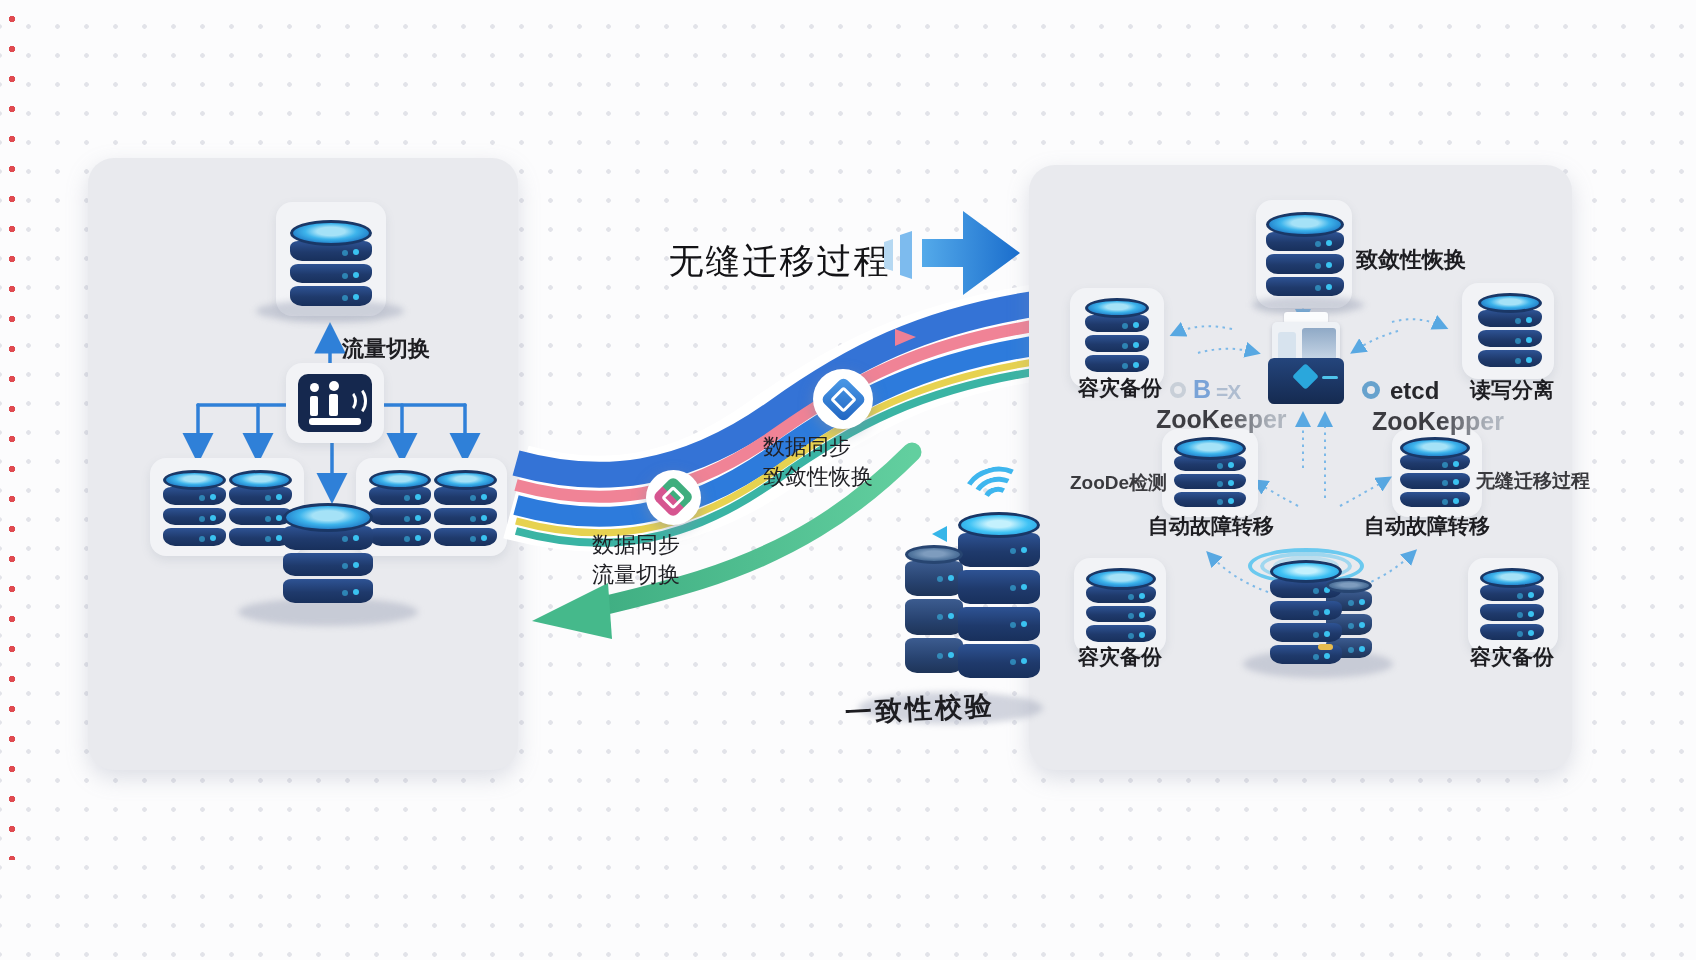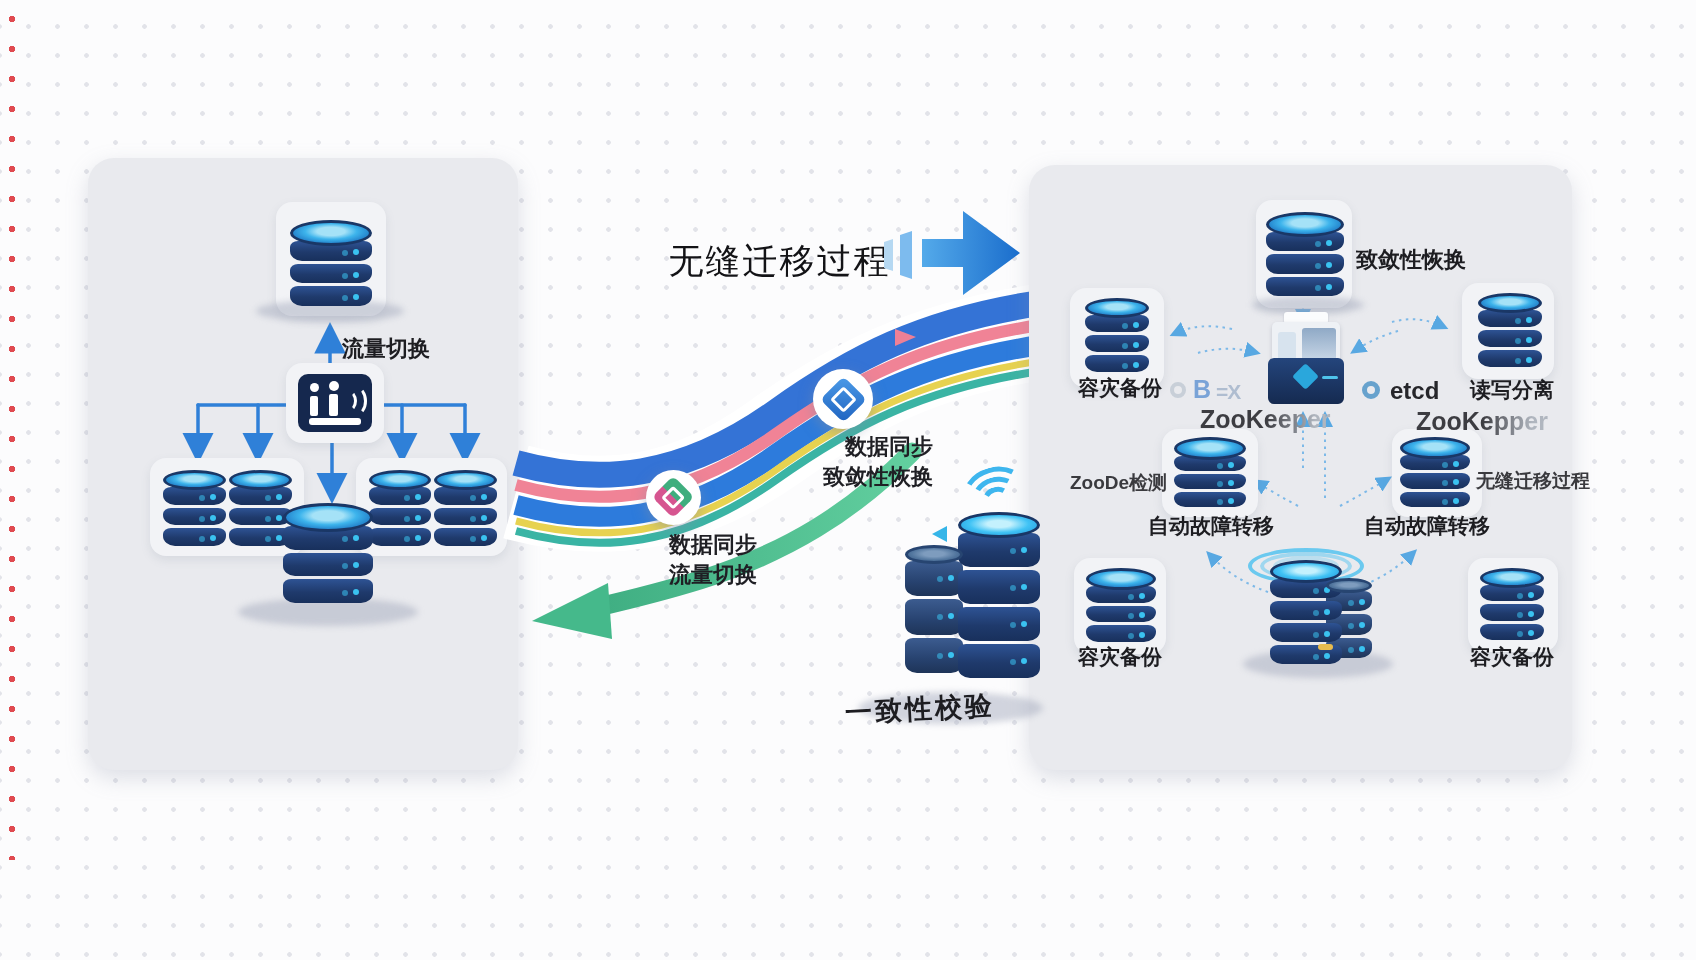--- a/index.html
+++ b/index.html
@@ -28,23 +28,23 @@
   .db.muted .dbtop{background:radial-gradient(ellipse at 50% 45%,#7e9cbe 0 28%,#53779f 60%,#32527f 100%);border-color:#274571;}
   .db.muted .seg{background:linear-gradient(180deg,#3c5c90 0%,#27426f 60%,#1e3458 100%);}
   .db.bright .dbtop{background:radial-gradient(ellipse at 50% 45%,#c4f1fd 0 22%,#40c3f5 55%,#1f8ed6 100%);}
   
   .badge{position:absolute;border-radius:50%;background:#fff;
          box-shadow:0 5px 14px rgba(130,142,165,.5);display:flex;align-items:center;justify-content:center;}
   .badge .diamond{width:55%;height:55%;border-radius:6px;transform:rotate(45deg);position:relative;}
   .badge .diamond::after{content:"";position:absolute;inset:22%;border:3px solid #fff;border-radius:3px;}
   .badge.blue .diamond{background:linear-gradient(135deg,#4c9be8,#1f63c0);}
   .badge.duo .diamond{background:linear-gradient(180deg,#3fae7e 0 48%,#d65590 52% 100%);}
-  .btxt{position:absolute;text-align:right;font-weight:700;color:#1f1f24;}
+  .btxt{position:absolute;text-align:left;font-weight:400;color:#1f1f24;}
   .fadetext{background:linear-gradient(90deg,#3c3c41 50%,#b0b6bf 88%);
-         -webkit-background-clip:text;background-clip:text;color:transparent;font-weight:700;margin-left:44px;}
+         -webkit-background-clip:text;background-clip:text;color:transparent;font-weight:700;}
   .ring{position:absolute;border-radius:50%;box-sizing:border-box;}
   .wifi span{position:absolute;border:5px solid transparent;border-top-color:#3eb6ee;border-radius:50%;display:block;}
   svg{position:absolute;left:0;top:0;pointer-events:none;}
 </style>
 </head>
 <body>
 
 <div id="stage">
 
   <div class="abs" style="left:4px;top:4px;width:16px;height:856px;

